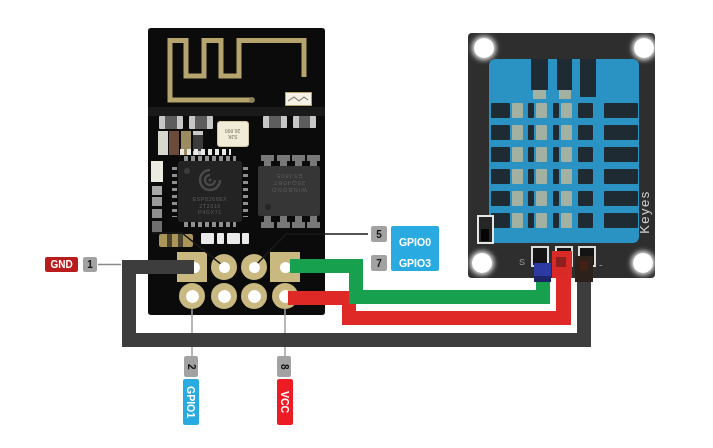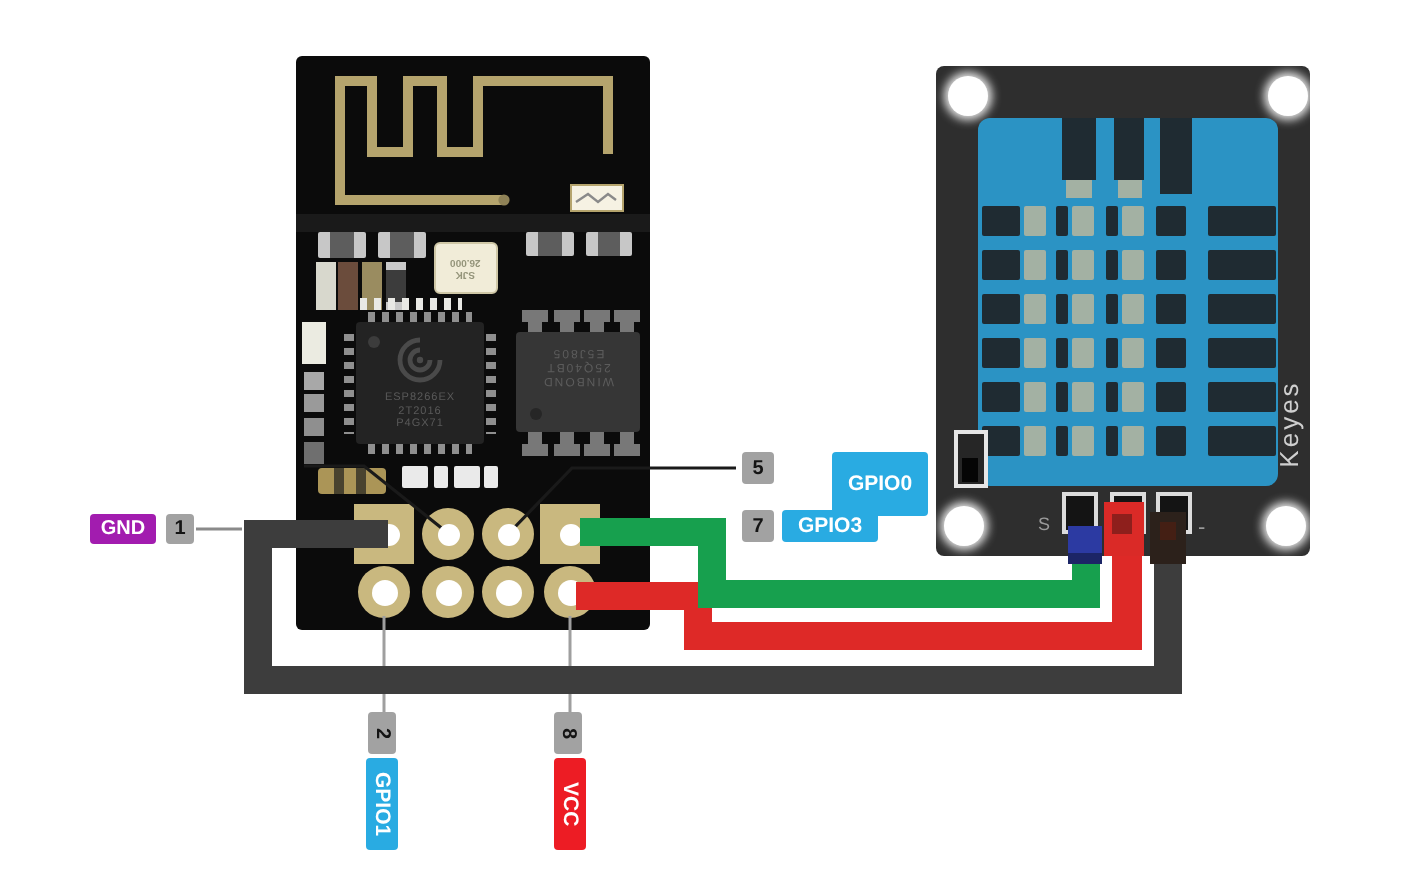--- a/index.html
+++ b/index.html
@@ -43,21 +43,21 @@
   .keyes{left:590px;top:204px;width:110px;height:16px;transform:rotate(-90deg);text-align:center;
     font-size:13px;letter-spacing:1.5px;color:#cfcfcf;}
 
   
   .wire-k{background:#3d3d3d;}
   .wire-r{background:#de2927;}
   .wire-g{background:#17a04e;}
 
   
   .lblbox{display:flex;align-items:center;justify-content:center;font-weight:bold;border-radius:2px;}
-  .box-black{background:#a21caf;color:#fff;font-size:10px;text-align:right;}
+  .box-black{background:#b91c1c;color:#fff;font-size:10px;text-align:right;}
   .box-gray{background:#a2a2a2;color:#141414;font-size:10px;}
   .box-cyan{background:#29abe2;color:#fff;font-size:10.5px;}
   .box-red{background:#ed1c24;color:#fff;font-size:10.5px;}
   .vt{writing-mode:vertical-rl;text-orientation:sideways;}
   svg{display:block;}
 </style>
 </head>
 <body>
 
 <div class="canvas">
@@ -260,21 +260,21 @@
   <div class="abs" style="left:534px;top:263px;width:17px;height:19px;background:linear-gradient(180deg,#2c3aa2 0 70%,#1c2566 70%);"></div>
   <div class="abs" style="left:552px;top:251px;width:20px;height:27px;background:#da2a27;"></div>
   <div class="abs" style="left:556px;top:257px;width:10px;height:10px;background:#8e1f1c;"></div>
   <div class="abs" style="left:575px;top:256px;width:18px;height:26px;background:#2c211b;"></div>
   <div class="abs" style="left:580px;top:261px;width:8px;height:9px;background:#441f14;"></div>
 
   <div class="abs lblbox box-black" style="left:45px;top:257px;width:33px;height:15px;">GND</div>
   <div class="abs lblbox box-gray" style="left:83px;top:257px;width:14px;height:15px;">1</div>
 
   <div class="abs lblbox box-gray" style="left:371px;top:226px;width:16px;height:16px;">5</div>
-  <div class="abs lblbox box-cyan" style="left:391px;top:226px;width:48px;height:32px;margin-left:25px;">GPIO0</div>
+  <div class="abs lblbox box-cyan" style="left:391px;top:226px;width:48px;height:32px;">GPIO0</div>
 
   <div class="abs lblbox box-gray" style="left:371px;top:255px;width:16px;height:16px;">7</div>
   <div class="abs lblbox box-cyan" style="left:391px;top:255px;width:48px;height:16px;">GPIO3</div>
 
   <div class="abs lblbox box-gray vt" style="left:184px;top:356px;width:14px;height:21px;">2</div>
   <div class="abs lblbox box-cyan vt" style="left:183px;top:379px;width:16px;height:46px;">GPIO1</div>
 
   <div class="abs lblbox box-gray vt" style="left:277px;top:356px;width:14px;height:21px;">8</div>
   <div class="abs lblbox box-red vt" style="left:277px;top:379px;width:16px;height:46px;">VCC</div>
 

